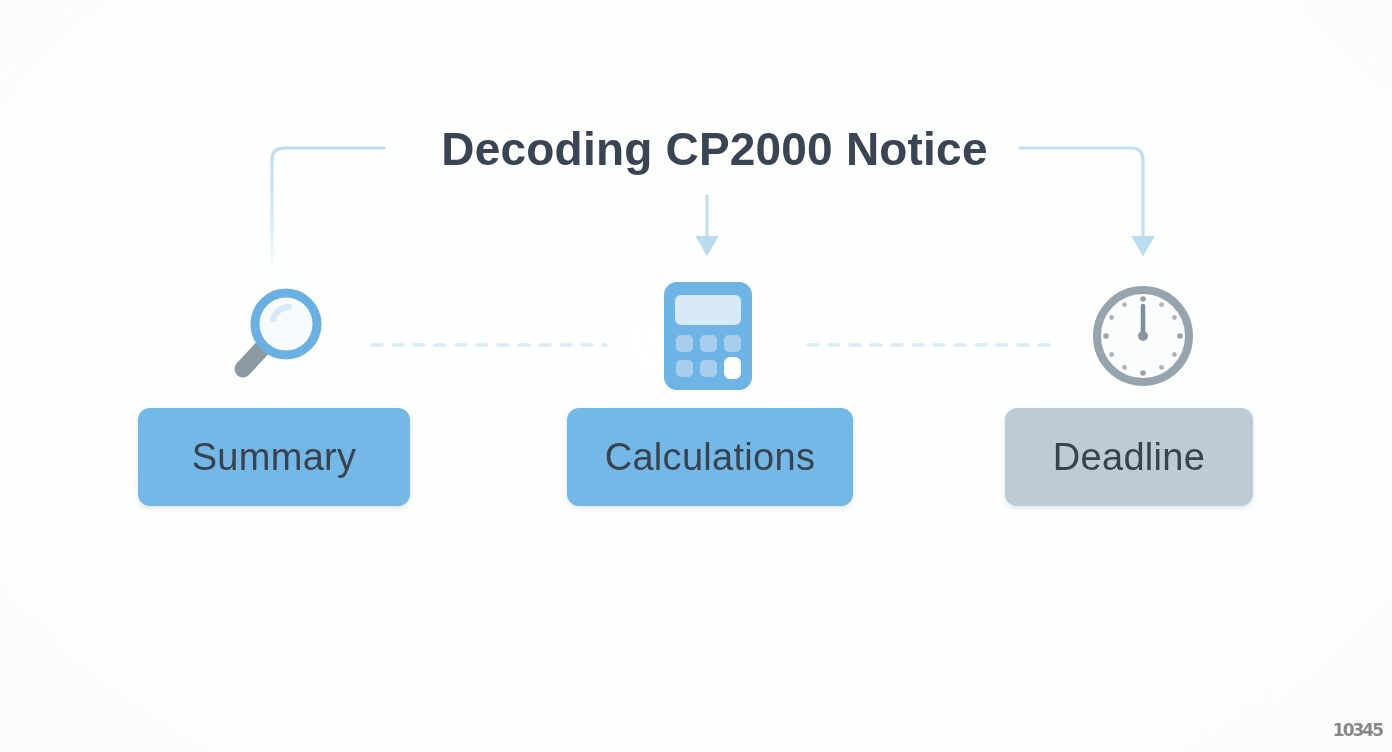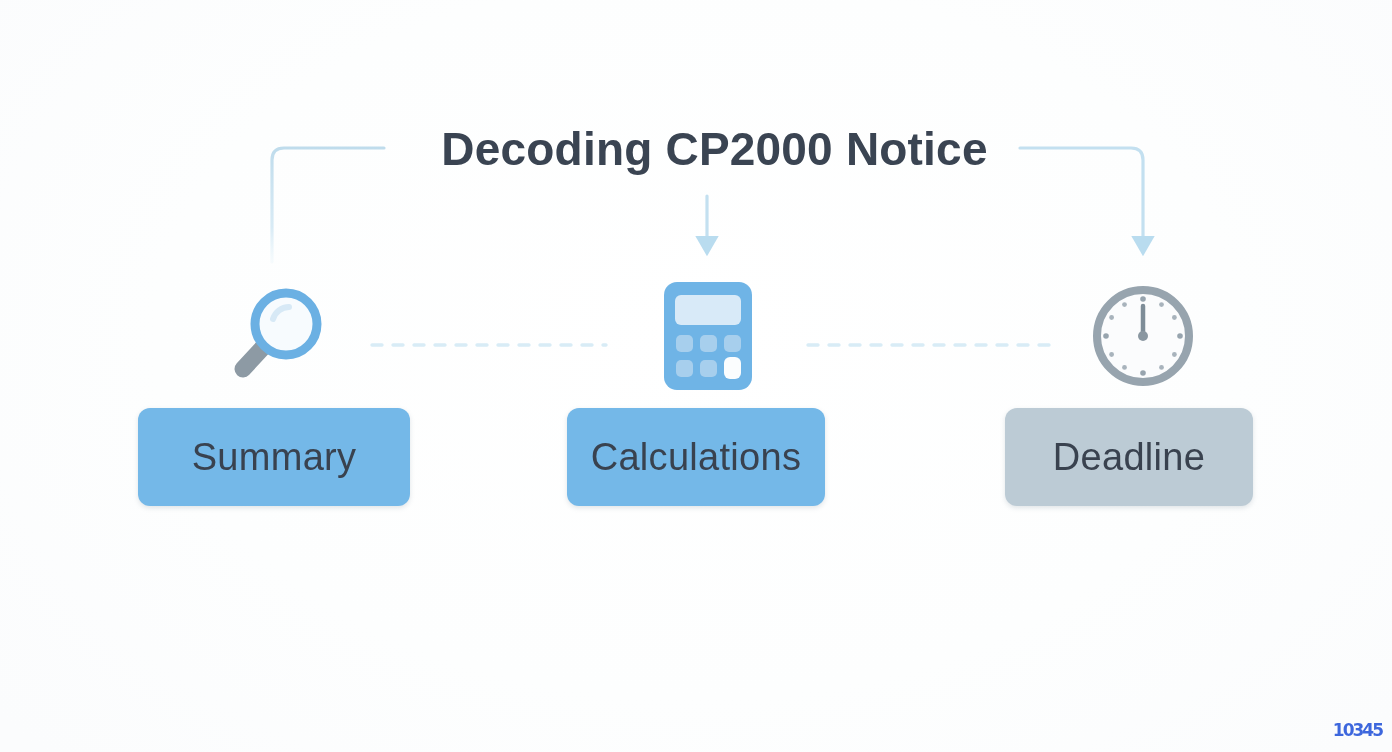--- a/index.html
+++ b/index.html
@@ -79,31 +79,31 @@
   .label-box.gray { background: #bccbd5; }
 
   .label-text {
     font-size: 38px;
     color: #39424f;
     font-weight: normal;
     letter-spacing: 0.3px;
     white-space: nowrap;
   }
   .box-1 { width: 272px; margin-left: 14px; }
-  .box-2 { width: 258px; margin-left: 9px; border-radius: 12px; }
+  .box-2 { width: 286px; margin-left: 9px; border-radius: 12px; }
   .box-3 { width: 248px; margin-left: 12px; }
 
   
   .watermark {
     position: absolute;
     right: 10px;
     bottom: 12px;
     font-size: 17px;
     font-weight: bold;
-    color: #1d4ed8;
+    color: #737373;
     letter-spacing: -2px;
     opacity: 0.85;
     font-family: "DejaVu Sans", sans-serif;
   }
 </style>
 </head>
 <body>
 
 <div class="stage">
 

